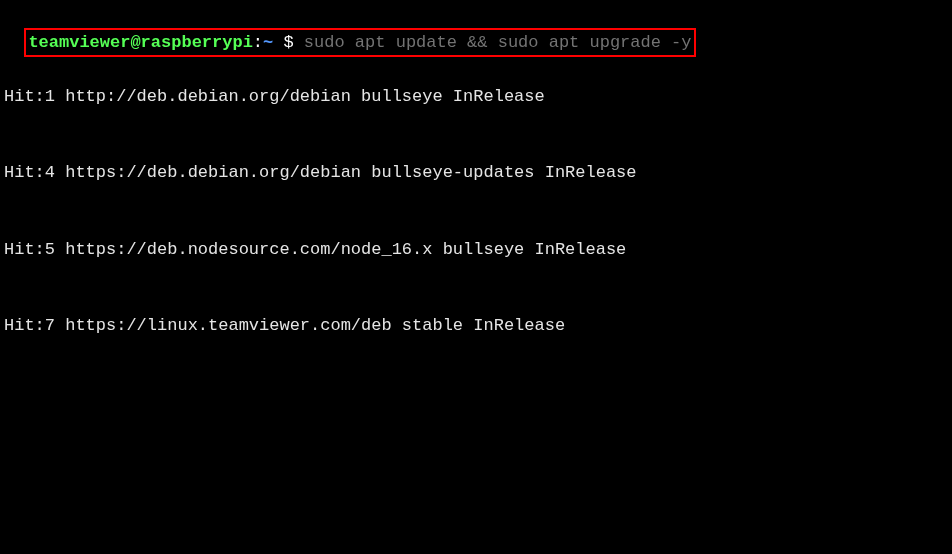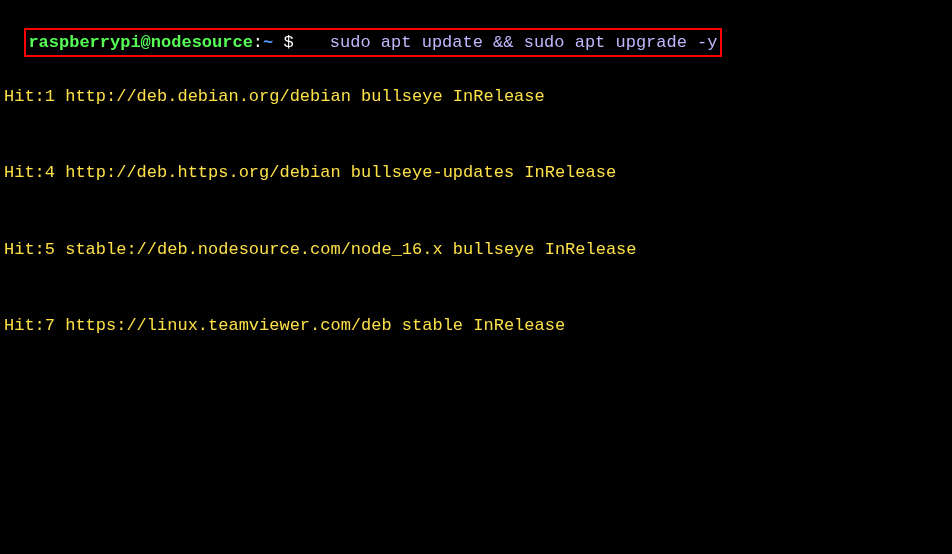--- a/index.html
+++ b/index.html
@@ -35,36 +35,35 @@
       color: #fff;
     }
     .cwd {
       color: #5599ff;
       font-weight: bold;
     }
     .dollar {
       color: #fff;
     }
     .command {
-      color: #c4b5fd;
-      margin-left: 26px;
+      color: #737373;
     }
     .output-line {
-      color: #fde047;
+      color: #e5e5e5;
       white-space: pre;
     }
   </style>
 </head>
 <body>
 
 <div class="terminal">
-  <div class="prompt-line"><span class="user-host">raspberrypi@nodesource</span><span class="colon">:</span><span class="cwd">~</span><span class="dollar"> $ </span><span class="command">sudo apt update &amp;&amp; sudo apt upgrade -y</span></div>
+  <div class="prompt-line"><span class="user-host">teamviewer@raspberrypi</span><span class="colon">:</span><span class="cwd">~</span><span class="dollar"> $ </span><span class="command">sudo apt update &amp;&amp; sudo apt upgrade -y</span></div>
   <div class="output-line">Hit:1 http://deb.debian.org/debian bullseye InRelease</div>
-  <div class="output-line">Hit:4 http://deb.https.org/debian bullseye-updates InRelease</div>
-  <div class="output-line">Hit:5 stable://deb.nodesource.com/node_16.x bullseye InRelease</div>
+  <div class="output-line">Hit:4 https://deb.debian.org/debian bullseye-updates InRelease</div>
+  <div class="output-line">Hit:5 https://deb.nodesource.com/node_16.x bullseye InRelease</div>
   <div class="output-line">Hit:7 https://linux.teamviewer.com/deb stable InRelease</div>
   
   
   
   
   
   
   
   
   

